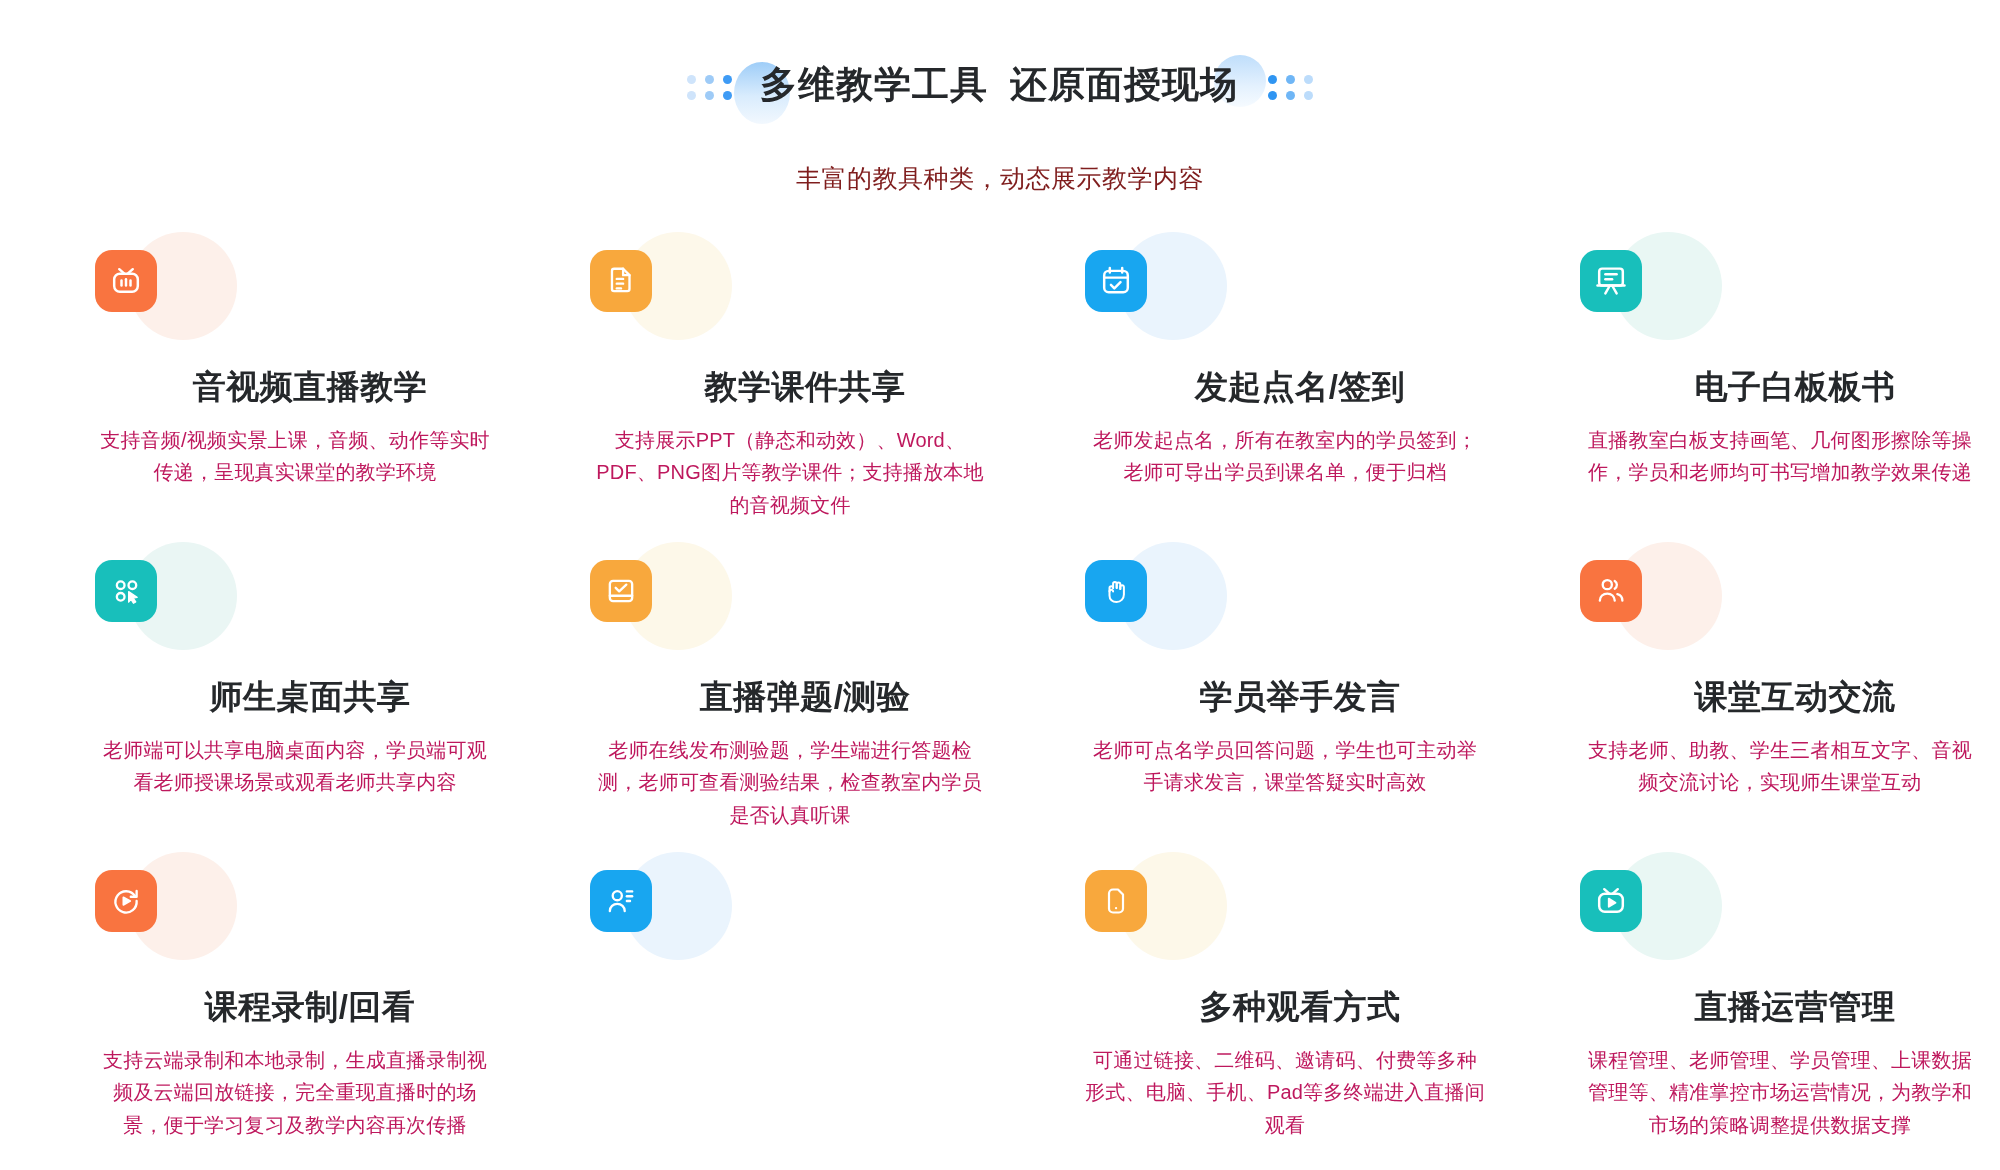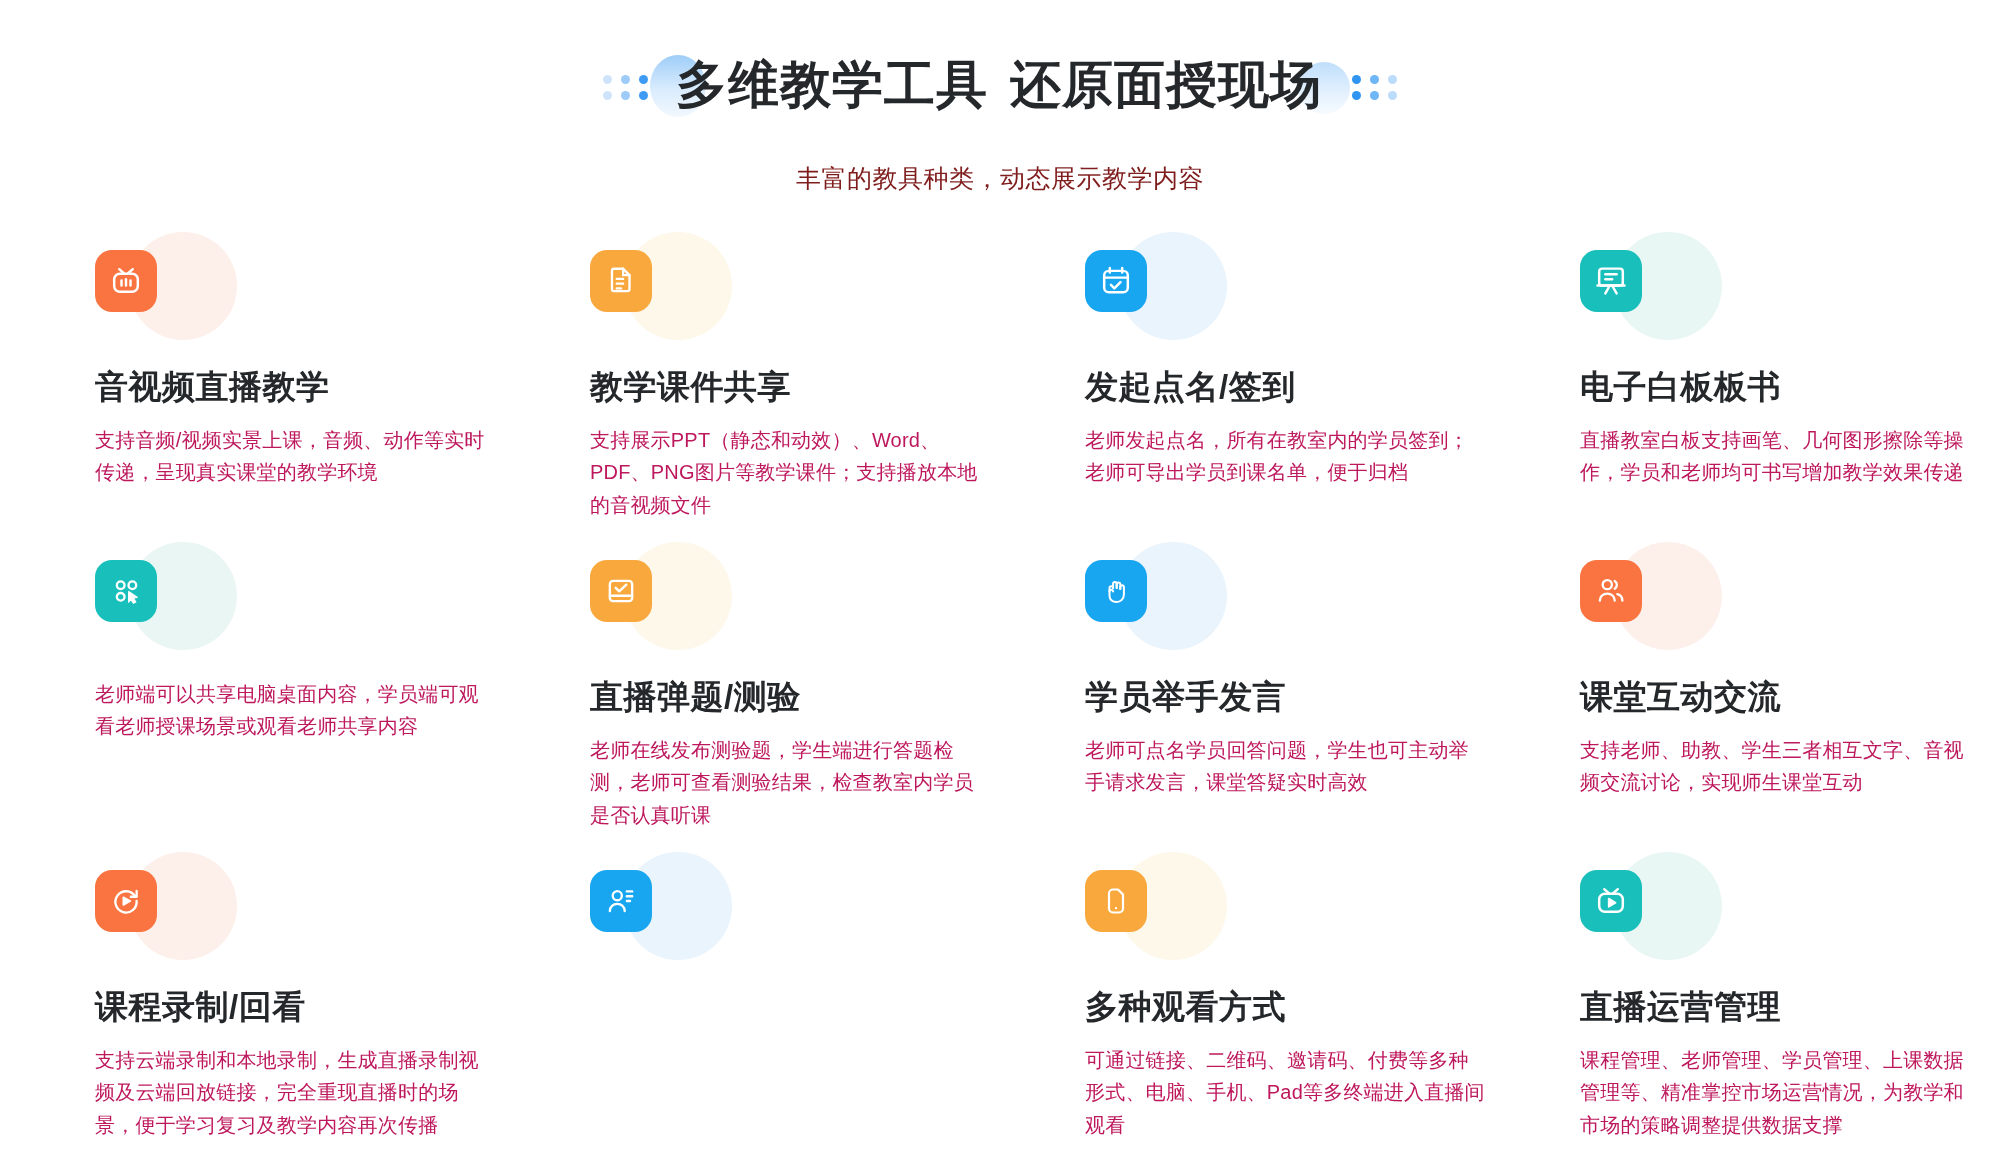--- a/index.html
+++ b/index.html
@@ -79,21 +79,21 @@
   }
   .blob-right {
     width: 52px; height: 52px;
     right: -24px; bottom: -4px;
     background: linear-gradient(180deg, #bfdefb 0%, #e4f1fe 60%, #f6fbff 100%);
   }
 
   .main-title {
     position: relative;
     z-index: 2;
-    font-size: 51px;
+    font-size: 37px;
     font-weight: 700;
     color: #25282b;
     letter-spacing: 1px;
     line-height: 1;
     white-space: nowrap;
   }
   .title-gap { display: inline-block; width: 22px; }
 
   .subtitle {
     margin-top: 32px;
@@ -110,20 +110,21 @@
     width: 1845px;
     display: grid;
     grid-template-columns: repeat(4, 495px);
     grid-template-rows: 310px 310px auto;
     column-gap: 0px;
   }
 
   .card {
     position: relative;
     width: 430px;
+    text-align: center;
   }
 
   .icon-area {
     position: relative;
     width: 100px;
     height: 100px;
     margin-bottom: 18px;
   }
 
   .bg-circle {
@@ -279,20 +280,21 @@
         <span class="bg-circle" style="background:#EAF6F4"></span>
         <span class="icon-box" style="background:#18BFBB">
           <svg width="34" height="34" viewBox="0 0 32 32" fill="none" stroke="#fff" stroke-width="2.2" stroke-linecap="round" stroke-linejoin="round">
             <circle cx="11" cy="10.5" r="3.6"></circle>
             <circle cx="22" cy="10.5" r="3.6"></circle>
             <circle cx="11" cy="21.5" r="3.6"></circle>
             <path d="M18.5 26.5V16.5l8 5.5-3.7.6 2.4 3.6-2.2 1.3-2.3-3.6z" fill="#fff" stroke-width="1.2"></path>
           </svg>
         </span>
       </div>
+      <div class="card-title">师生桌面共享</div>
       <div class="card-desc">老师端可以共享电脑桌面内容，学员端可观看老师授课场景或观看老师共享内容</div>
     </div>
 
     <div class="card">
       <div class="icon-area">
         <span class="bg-circle" style="background:#FDF8E9"></span>
         <span class="icon-box" style="background:#F8A83D">
           <svg width="34" height="34" viewBox="0 0 32 32" fill="none" stroke="#fff" stroke-width="2.2" stroke-linecap="round" stroke-linejoin="round">
             <rect x="5.5" y="6.5" width="21" height="19" rx="3"></rect>
             <path d="M5.5 20.5h21"></path>

